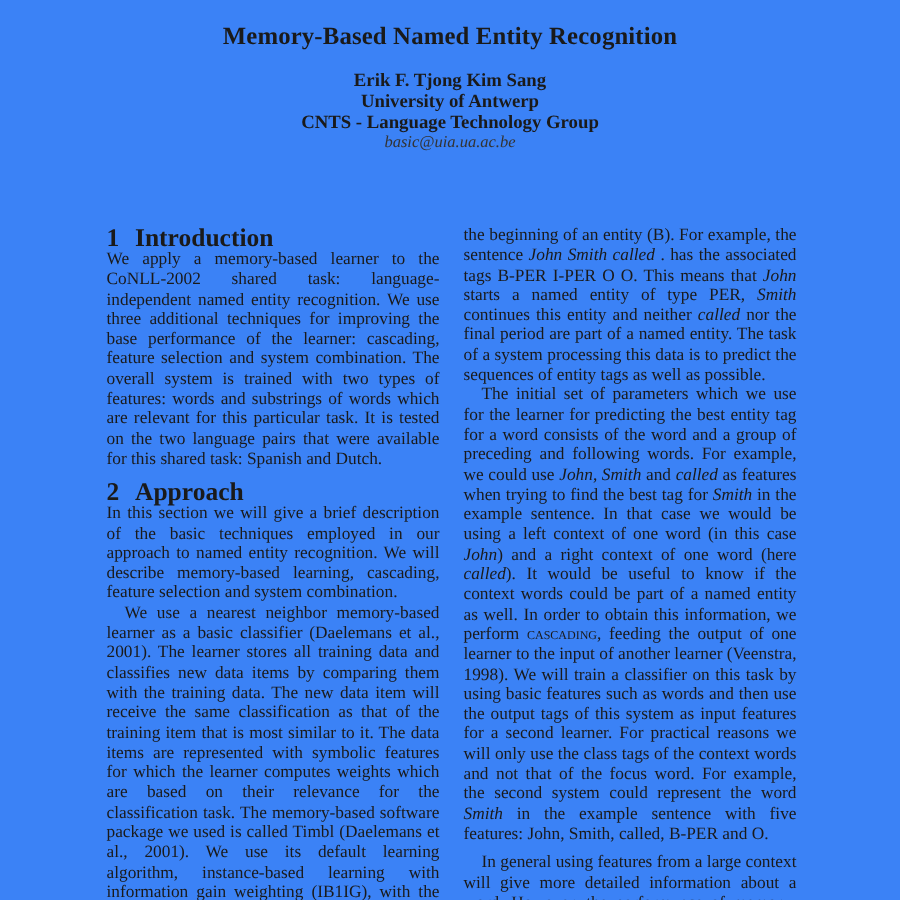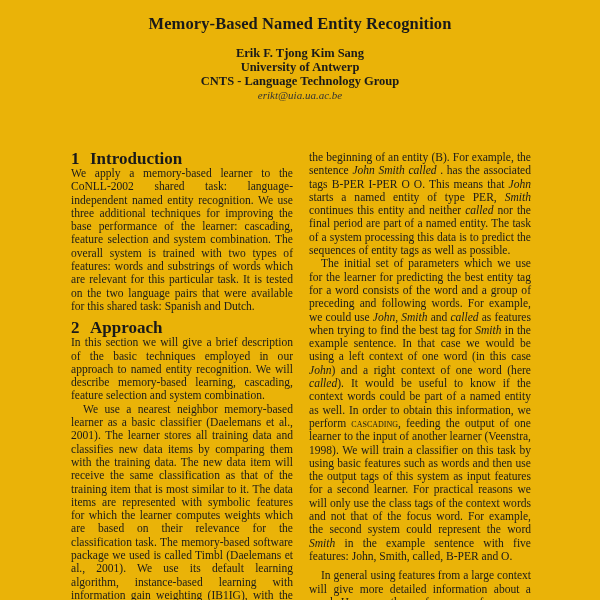--- a/index.html
+++ b/index.html
@@ -1,18 +1,18 @@
 <!DOCTYPE html>
 <html><head>
 <meta charset="utf-8">
 <style>
   html, body { margin: 0; padding: 0; background: #ffffff; }
   body { width: 600px; height: 600px; overflow: hidden; position: relative;
          font-family: "DejaVu Serif", "Liberation Serif", serif; color: #1a1a1a; }
-  .page { position: absolute; left: 0; top: 0; width: 600px; height: 600px; background: #eab308; }
+  .page { position: absolute; left: 0; top: 0; width: 600px; height: 600px; background: #3b82f6; }
   .title { position: absolute; top: 14px; left: 0; width: 600px; text-align: center;
            font-family: "Liberation Serif", serif; font-weight: bold; font-size: 16.5px; letter-spacing: 0.1px; }
   .authors { position: absolute; top: 46px; left: 0; width: 600px; text-align: center;
              font-family: "Liberation Serif", serif; font-size: 12.5px; line-height: 14px; }
   .authors .b { font-weight: bold; display: block; }
   .authors .email { font-style: italic; font-size: 11px; display: block; color: #333; }
   .col { position: absolute; top: 151px; width: 222px;
          font-family: "Liberation Serif", serif; font-size: 11.55px; line-height: 13.3px;
          text-align: justify; hyphens: manual; }
   .col.left { left: 71px; }
@@ -31,21 +31,21 @@
 <body>
 
 <div class="page">
 
   <div class="title">Memory-Based Named Entity Recognition</div>
 
   <div class="authors">
     <span class="b">Erik F. Tjong Kim Sang</span>
     <span class="b">University of Antwerp</span>
     <span class="b">CNTS - Language Technology Group</span>
-    <span class="email">erikt@uia.ua.ac.be</span>
+    <span class="email">basic@uia.ua.ac.be</span>
   </div>
 
   <div class="col left">
     <h2 class="first">
       <span class="num">1</span><span>Introduction</span>
     </h2>
     <p>We apply a memory-based learner to the CoNLL-2002 shared task: language-independent named entity recognition. We use three additional techniques for improving the base performance of the learner: cascading, feature selection and system combination. The overall system is trained with two types of features: words and substrings of words which are relevant for this particular task. It is tested on the two language pairs that were available for this shared task: Spanish and Dutch.</p>
 
     <h2 class="next">
       <span class="num">2</span><span>Approach</span>

